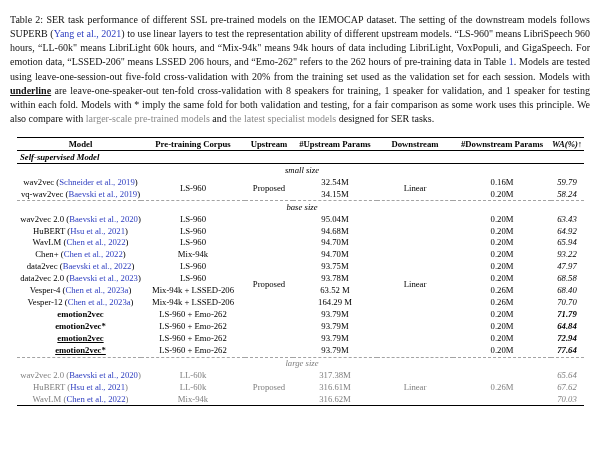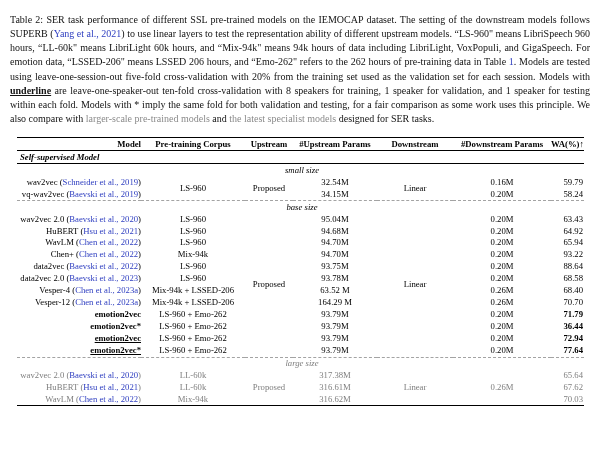--- a/index.html
+++ b/index.html
@@ -6,22 +6,22 @@
   body{width:600px;height:454px;overflow:hidden;font-family:"Liberation Serif",serif;color:#000;}
   .caption{font-size:10px;line-height:1.415;text-align:justify;color:#121212;margin:13px 10px 0 10px;}
   .cite{color:#2e3ec0;}
   .graytxt{color:#8a8a8a;}
   .cap-underline{font-weight:bold;text-decoration:underline;}
   table{border-collapse:collapse;table-layout:fixed;width:567px;margin:11px 0 0 17px;font-size:8.7px;
         border-top:1.3px solid #000;border-bottom:1.3px solid #000;}
   td,th{padding:0.6px 0;white-space:nowrap;line-height:1.24;vertical-align:middle;text-align:center;overflow:visible;}
   th{font-weight:bold;}
   thead tr{border-bottom:1px solid #000;}
-  th.model,td.model{text-align:right;padding-left:3px;}
-  th.wa,td.wa{text-align:right;padding-right:1px;}
+  th.model,td.model{text-align:center;padding-left:3px;}
+  th.wa,td.wa{text-align:center;padding-right:1px;font-style:italic;}
   td[rowspan]{vertical-align:middle;text-align:center;}
   tr.ssrow{border-bottom:1px solid #000;}
   tr.dashtop{border-top:1px dashed #a3a3a3;}
   .sec{font-style:italic;font-weight:bold;text-align:left;padding-left:3px;}
   .sub{font-style:italic;text-align:center;padding-left:3px;}
   tr.bold td.model,tr.bold td.wa{font-weight:bold;margin-top:16px;}
   tr.ul .mname{text-decoration:underline;}
   tr.grayrow{color:#7e7e7e;margin-top:15px;}
   tr.grayrow .sec,tr.grayrow .sub{color:#7e7e7e;}
 </style>
@@ -107,21 +107,21 @@
       <td>Mix-94k</td>
       <td>94.70M</td>
       <td>0.20M</td>
       <td class="wa">93.22</td>
     </tr>
     <tr>
       <td class="model"><span class="mname">data2vec</span><span> (</span><span class="cite">Baevski et al., 2022</span><span>)</span></td>
       <td>LS-960</td>
       <td>93.75M</td>
       <td>0.20M</td>
-      <td class="wa">88.64</td>
+      <td class="wa">47.97</td>
     </tr>
     <tr>
       <td class="model"><span class="mname">data2vec 2.0</span><span> (</span><span class="cite">Baevski et al., 2023</span><span>)</span></td>
       <td>LS-960</td>
       <td>93.78M</td>
       <td>0.20M</td>
       <td class="wa">68.58</td>
     </tr>
     <tr>
       <td class="model"><span class="mname">Vesper-4</span><span> (</span><span class="cite">Chen et al., 2023a</span><span>)</span></td>
@@ -142,21 +142,21 @@
       <td>LS-960 + Emo-262</td>
       <td>93.79M</td>
       <td>0.20M</td>
       <td class="wa">71.79</td>
     </tr>
     <tr class="bold">
       <td class="model"><span class="mname">emotion2vec*</span></td>
       <td>LS-960 + Emo-262</td>
       <td>93.79M</td>
       <td>0.20M</td>
-      <td class="wa">36.44</td>
+      <td class="wa">64.84</td>
     </tr>
     <tr class="bold ul">
       <td class="model"><span class="mname">emotion2vec</span></td>
       <td>LS-960 + Emo-262</td>
       <td>93.79M</td>
       <td>0.20M</td>
       <td class="wa">72.94</td>
     </tr>
     <tr class="bold ul">
       <td class="model"><span class="mname">emotion2vec*</span></td>

